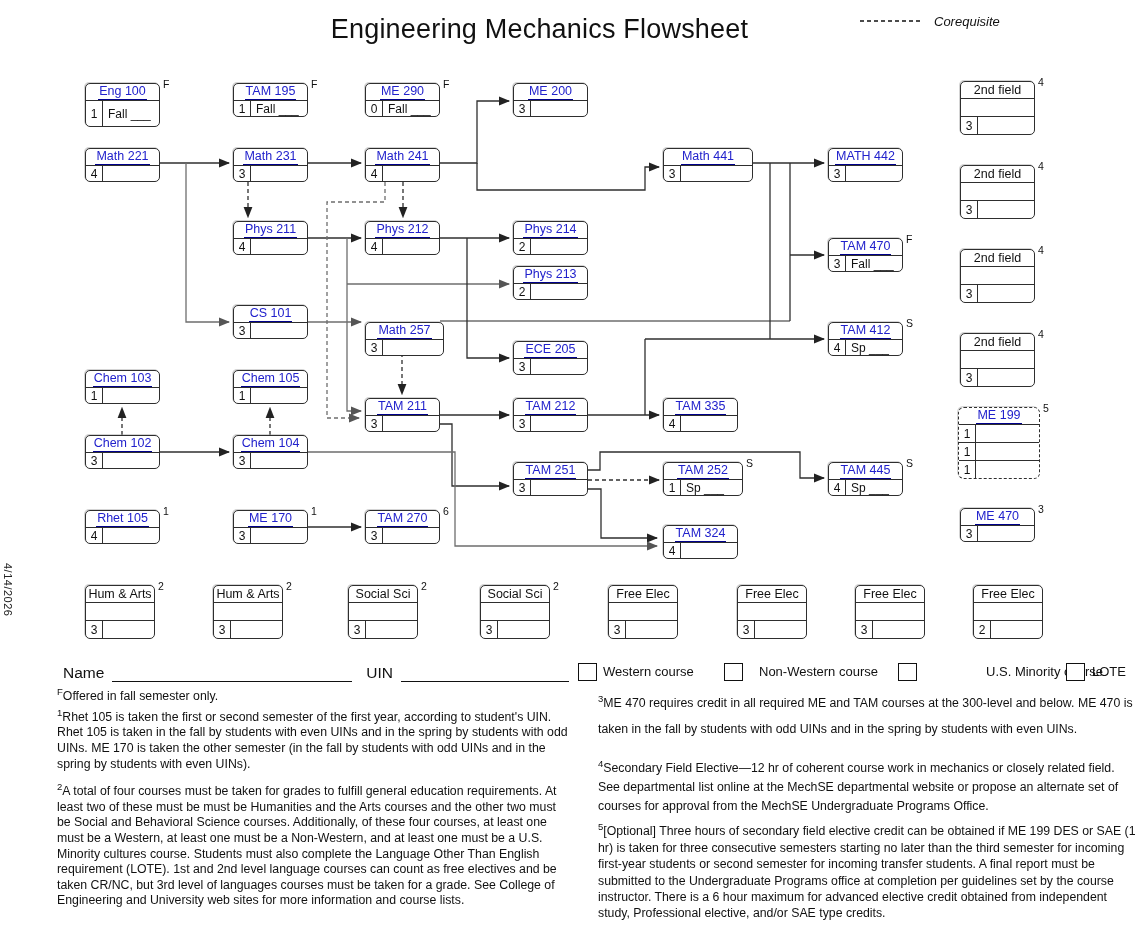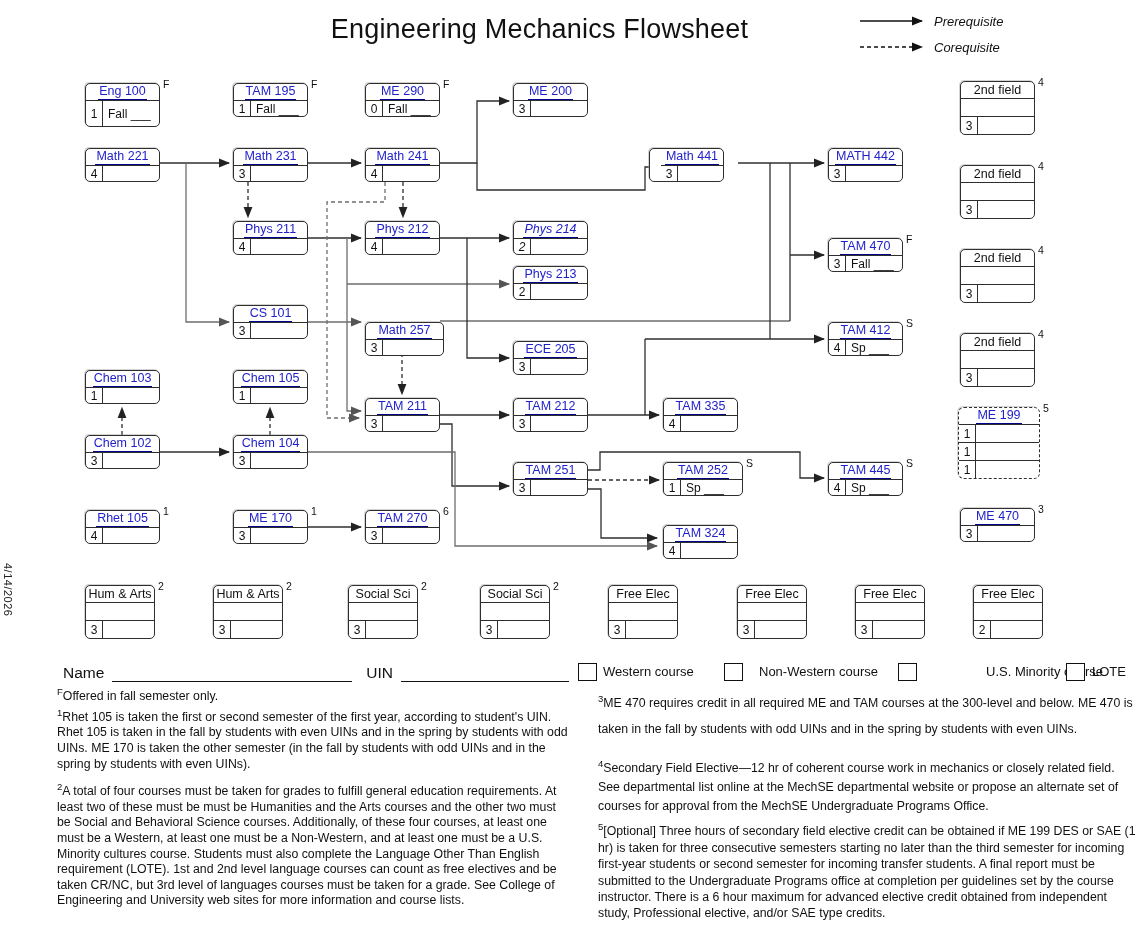--- a/index.html
+++ b/index.html
@@ -53,31 +53,20 @@
 </style>
 </head>
 <body>
 
 <div id="page">
   <div id="page-title">Engineering Mechanics Flowsheet</div>
 
   <div id="legend">
     <div class="legend-row">
       <svg viewBox="0 0 72 10">
-        <defs>
-            <marker id="lgarr" markerWidth="9" markerHeight="8" refX="8" refY="3.5" orient="auto">
-              <path d="M0,0 L9,3.5 L0,7 z" fill="#111"></path>
-            </marker>
-          </defs>
-        <line x1="2" y1="5" x2="64" y2="5" stroke="#111" stroke-width="1.3" marker-end="url(#lgarr)"></line>
-      </svg>
-      <span class="legend-label">Prerequisite</span>
-    </div>
-    <div class="legend-row">
-      <svg viewBox="0 0 72 10">
         <line x1="2" y1="5" x2="64" y2="5" stroke="#111" stroke-width="1.3" stroke-dasharray="4,3" marker-end="url(#lgarr)"></line>
       </svg>
       <span class="legend-label">Corequisite</span>
     </div>
   </div>
 
   <svg id="edges" width="1139" height="660" viewBox="0 0 1139 660">
     <defs>
       <marker id="arr" markerWidth="9" markerHeight="8" refX="8" refY="3.5" orient="auto">
           <path d="M0,0 L9,3.5 L0,7 z" fill="#222"></path>
@@ -183,21 +172,21 @@
       </div>
       <div class="box blue" style="left: 365px; top: 148px; width: 75px; height: 34px;">
         <div class="box-title">
           <span class="title-text">Math 241</span>
         </div>
         <div class="box-row">
           <span class="cell-left">4</span>
           <span class="cell-right"></span>
         </div>
       </div>
-      <div class="box blue" style="left: 649px; top: 148px; width: 75px; height: 34px; padding-left: 11px;">
+      <div class="box blue" style="left: 663px; top: 148px; width: 90px; height: 34px;">
         <div class="box-title">
           <span class="title-text">Math 441</span>
         </div>
         <div class="box-row">
           <span class="cell-left">3</span>
           <span class="cell-right"></span>
         </div>
       </div>
       <div class="box blue" style="left: 828px; top: 148px; width: 75px; height: 34px;">
         <div class="box-title">
@@ -219,21 +208,21 @@
       </div>
       <div class="box blue" style="left: 365px; top: 221px; width: 75px; height: 34px;">
         <div class="box-title">
           <span class="title-text">Phys 212</span>
         </div>
         <div class="box-row">
           <span class="cell-left">4</span>
           <span class="cell-right"></span>
         </div>
       </div>
-      <div class="box blue" style="left: 513px; top: 221px; width: 75px; height: 34px; font-style: italic;">
+      <div class="box blue" style="left: 513px; top: 221px; width: 75px; height: 34px;">
         <div class="box-title">
           <span class="title-text">Phys 214</span>
         </div>
         <div class="box-row">
           <span class="cell-left">2</span>
           <span class="cell-right"></span>
         </div>
       </div>
       <div class="box blue" style="left: 513px; top: 266px; width: 75px; height: 34px;">
         <div class="box-title">

